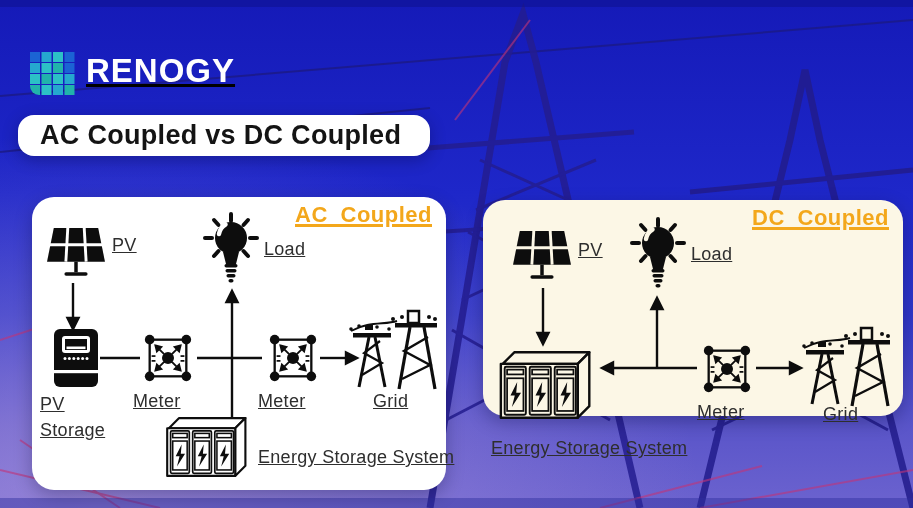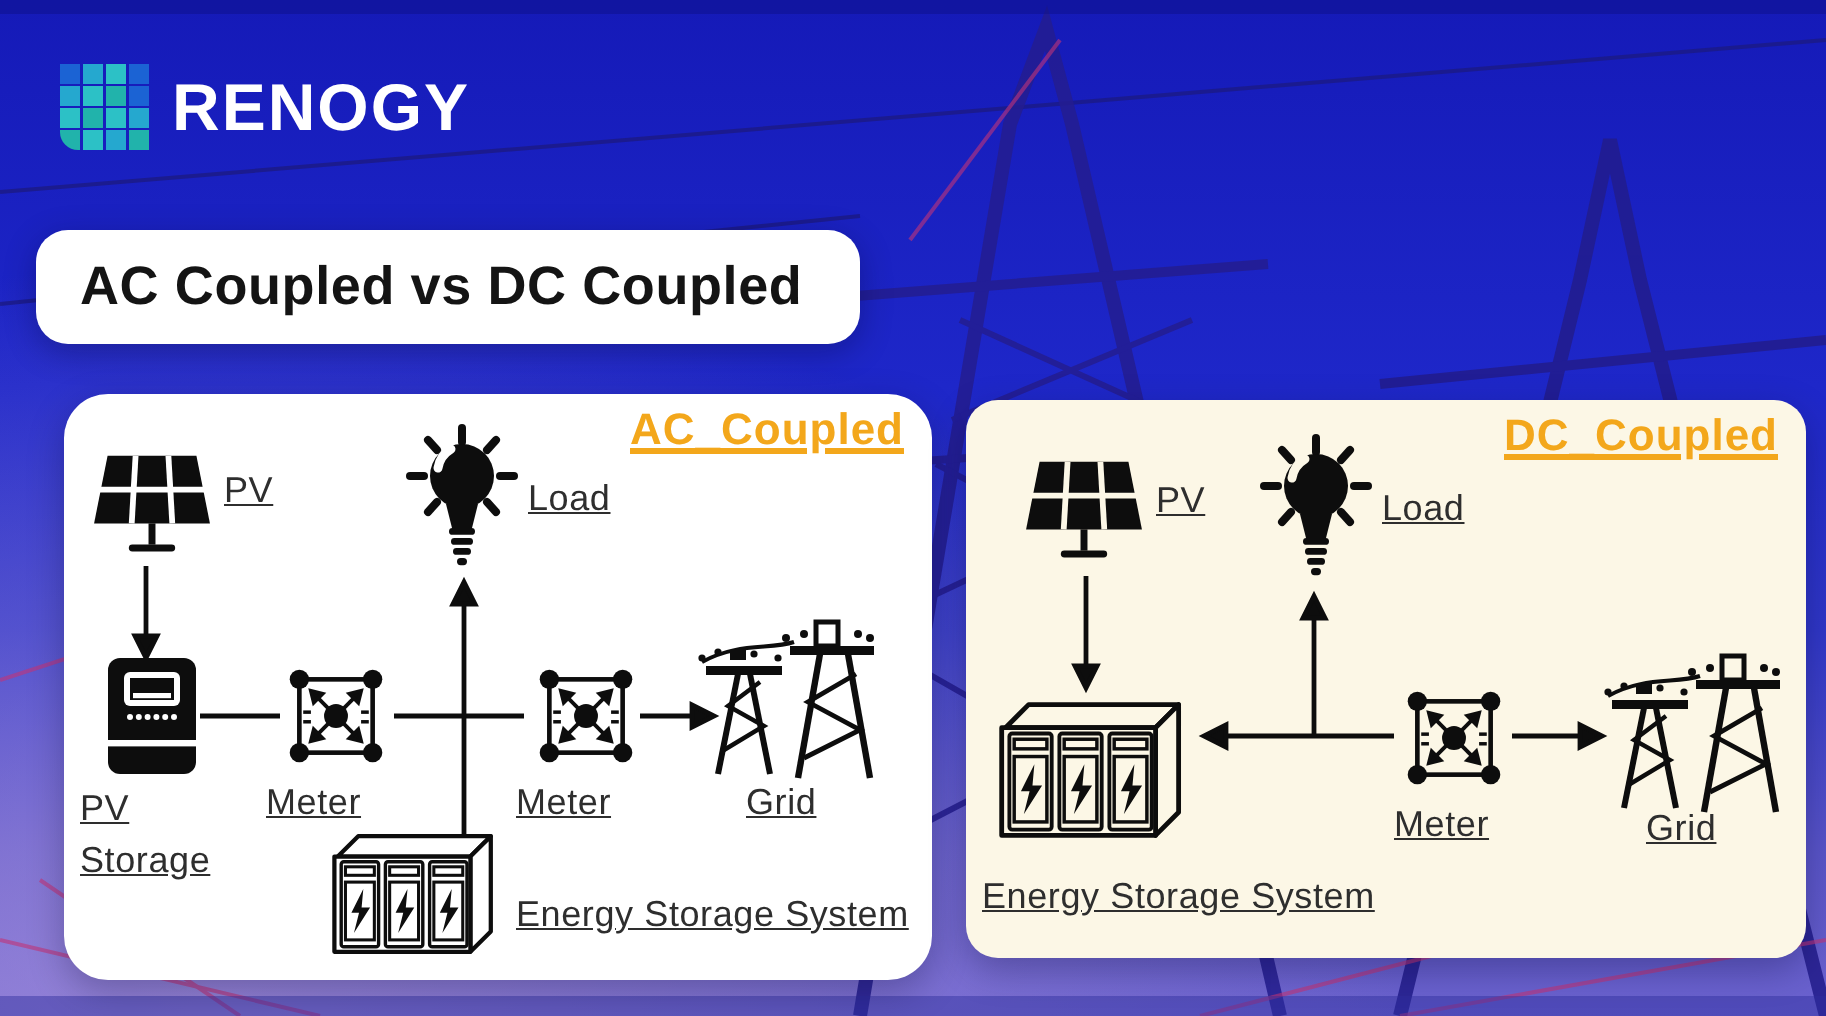--- a/index.html
+++ b/index.html
@@ -5,34 +5,34 @@
   html,body{margin:0;padding:0;background:#101070;}
   .stage{
     position:relative;width:913px;height:508px;overflow:hidden;
     font-family:"Liberation Sans","DejaVu Sans",sans-serif;
     background:
       radial-gradient(ellipse at 12% 98%, rgba(186,160,224,.55), rgba(186,160,224,0) 52%),
       linear-gradient(180deg,#151ab8 0%,#1e27c9 38%,#3037c8 62%,#5a55c9 84%,#6c63cf 100%);
   }
   .bg-art{position:absolute;inset:0;z-index:0;}
   
-  .logo{position:absolute;left:30px;top:32px;display:flex;align-items:center;gap:8px;z-index:3;}
+  .logo{position:absolute;left:30px;top:52px;display:flex;gap:8px;z-index:3;text-decoration:underline;}
   .logo-word{color:#fff;font-size:33px;font-weight:800;letter-spacing:1px;}
   
   .title-card{
-    position:absolute;left:18px;top:115px;width:412px;height:57px;z-index:3;
+    position:absolute;left:18px;top:115px;width:412px;height:41px;z-index:3;
     background:#fff;border-radius:16px;display:flex;align-items:center;
     padding-left:22px;box-sizing:border-box;
     box-shadow:0 4px 16px rgba(5,5,40,.30);
   }
   .title-card h1{margin:0;font-size:27px;font-weight:800;color:#141414;letter-spacing:.3px;}
   
   .panel{position:absolute;z-index:2;border-radius:22px;box-shadow:0 6px 18px rgba(5,5,40,.28);}
-  .panel-ac{left:32px;top:197px;width:414px;height:293px;background:#ffffff;padding-left:20px;}
-  .panel-dc{left:483px;top:200px;width:420px;height:279px;background:#FCF7E6;border-radius:16px;}
+  .panel-ac{left:32px;top:197px;width:414px;height:293px;background:#ffffff;}
+  .panel-dc{left:483px;top:200px;width:420px;height:216px;background:#FCF7E6;}
   .panel-heading{
     position:absolute;top:5px;right:14px;font-size:22px;font-weight:800;
     color:#F3A71B;text-decoration:underline;text-decoration-thickness:2.5px;
     text-underline-offset:2px;letter-spacing:.5px;
   }
   .diagram-label{position:absolute;font-size:18px;color:#2e2e2e;letter-spacing:.3px;white-space:nowrap;text-decoration:underline;}
   .two-line{line-height:26px;}
   .abs{position:absolute;}
   .connectors{position:absolute;left:0;top:0;}
 </style>

